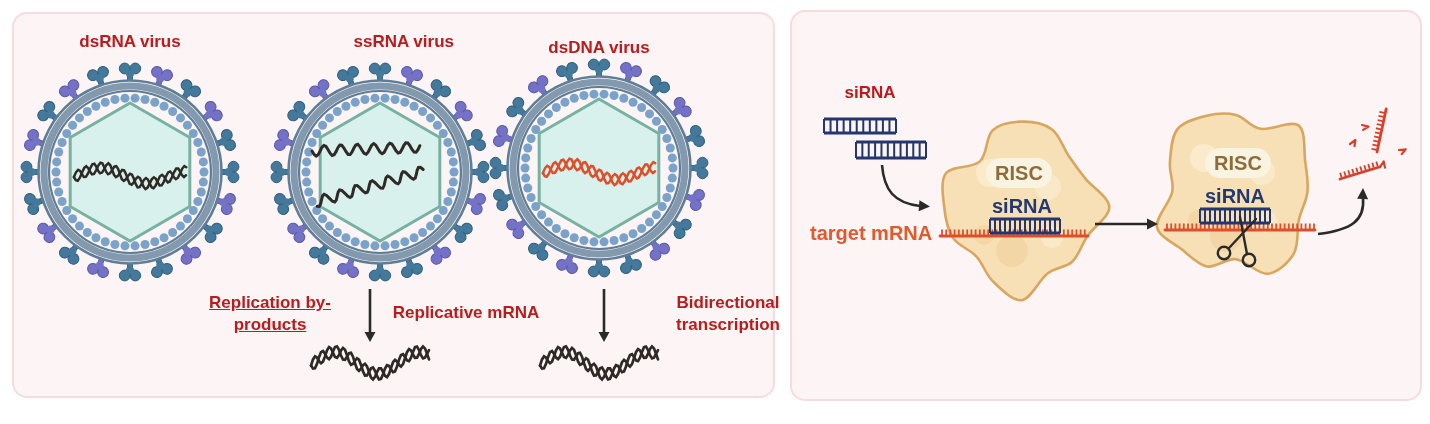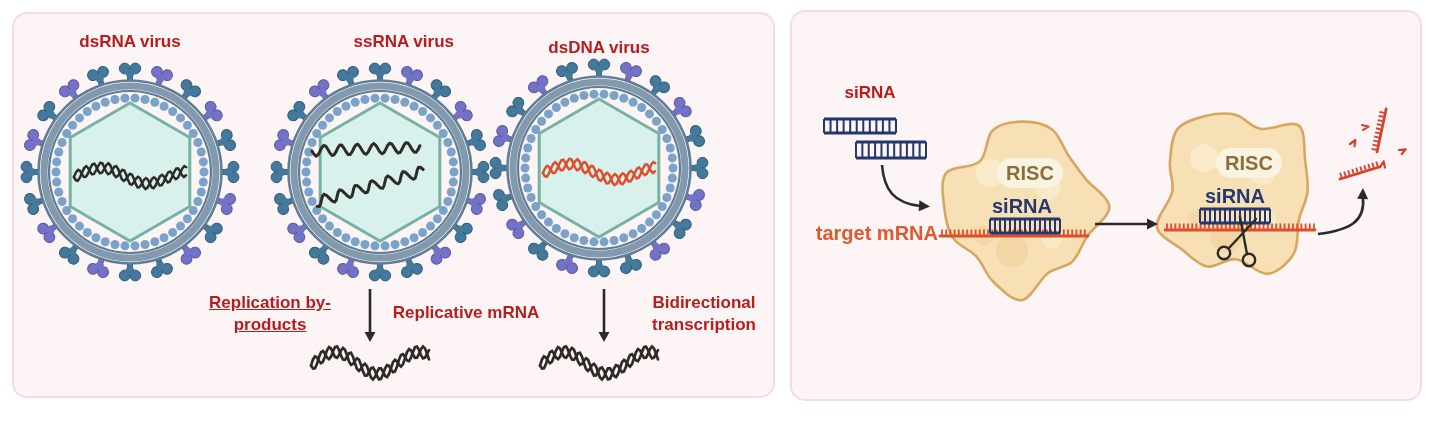--- a/index.html
+++ b/index.html
@@ -3,24 +3,24 @@
 <meta charset="utf-8">
 <style>
   html,body{margin:0;padding:0;background:#ffffff;}
   body{width:1430px;height:424px;position:relative;overflow:hidden;
        font-family:"Liberation Sans", sans-serif;}
   .panel{position:absolute;background:#fcf4f5;border:2px solid #f4dce0;border-radius:15px;box-sizing:border-box;}
   #left-panel{left:12px;top:12px;width:763px;height:386px;}
   #right-panel{left:790px;top:10px;width:632px;height:391px;}
   .art{position:absolute;left:0;top:0;}
   .lbl{position:absolute;color:#b91c1c;font-weight:600;text-align:center;line-height:22px;font-size:17px;}
-  .lbl-orange{position:absolute;color:#df5a2d;font-weight:600;font-size:20px;line-height:22px;text-align:right;}
+  .lbl-orange{position:absolute;color:#df5a2d;font-weight:600;font-size:20px;line-height:22px;}
   .risc-box{position:absolute;background:#f9f3e1;border-radius:15px;width:66px;height:30px;
             display:flex;align-items:center;justify-content:center;
-            color:#8c6d3a;font-weight:700;font-size:20px;margin-left:11px;}
+            color:#8c6d3a;font-weight:700;font-size:20px;}
   .blob-sirna{position:absolute;width:110px;text-align:center;color:#22386e;font-weight:700;font-size:20px;}
 </style>
 </head>
 <body>
 
 <div id="left-panel" class="panel">
   <svg id="left-art" class="art" width="759" height="382" viewBox="0 0 759 382">
       <g transform="translate(116,158)">
         <g transform="rotate(0)">
           <rect x="-2.4" y="-104" width="4.8" height="20" rx="2.2" fill="#44799b" stroke="#2f5e7d" stroke-width="1"></rect>
@@ -571,21 +571,21 @@
 
   <div class="lbl" style="left:16px;top:17px;width:200px;">dsRNA virus</div>
   <div class="lbl" style="left:240px;top:17px;width:200px;text-align:right;">ssRNA virus</div>
   <div class="lbl" style="left:485px;top:23px;width:200px;">dsDNA virus</div>
 
   <div class="lbl" style="left:156px;top:278px;width:200px;text-decoration:underline;">
     <div>Replication by-</div>
     <div>products</div>
   </div>
   <div class="lbl" style="left:347px;top:288px;width:210px;">Replicative mRNA</div>
-  <div class="lbl" style="left:590px;top:278px;width:200px;">
+  <div class="lbl" style="left:590px;top:278px;width:200px;padding-left:24px;">
     <div>Bidirectional</div>
     <div>transcription</div>
   </div>
 </div>
 
 <div id="right-panel" class="panel">
   <svg id="right-art" class="art" width="628" height="387" viewBox="0 0 628 387">
       <g>
         <path d="M317.3,195.0C317.6,204.6 301.4,215.1 295.3,224.2C289.1,233.3 287.0,243.3 280.4,249.5C273.8,255.7 263.9,255.0 255.5,261.5C247.1,267.9 239.0,286.7 230.0,288.1C221.0,289.5 208.9,277.1 201.3,269.8C193.7,262.6 191.1,251.7 184.3,244.4C177.6,237.0 166.4,234.1 161.0,225.9C155.7,217.7 153.3,205.8 152.2,195.0C151.0,184.2 148.2,168.6 154.1,161.0C160.1,153.4 180.1,156.6 187.9,149.4C195.6,142.3 193.6,125.0 200.6,118.4C207.7,111.7 220.1,109.8 230.0,109.6C239.9,109.4 252.0,111.5 259.8,117.3C267.6,123.1 271.3,136.1 276.9,144.3C282.5,152.5 286.6,158.2 293.4,166.6C300.1,175.1 317.0,185.4 317.3,195.0Z" fill="#f7e0b5" stroke="#d8a75f" stroke-width="2.6" stroke-linejoin="round"></path>
         <circle cx="198" cy="161" r="14" fill="#fbeccf" opacity="0.85"></circle>

